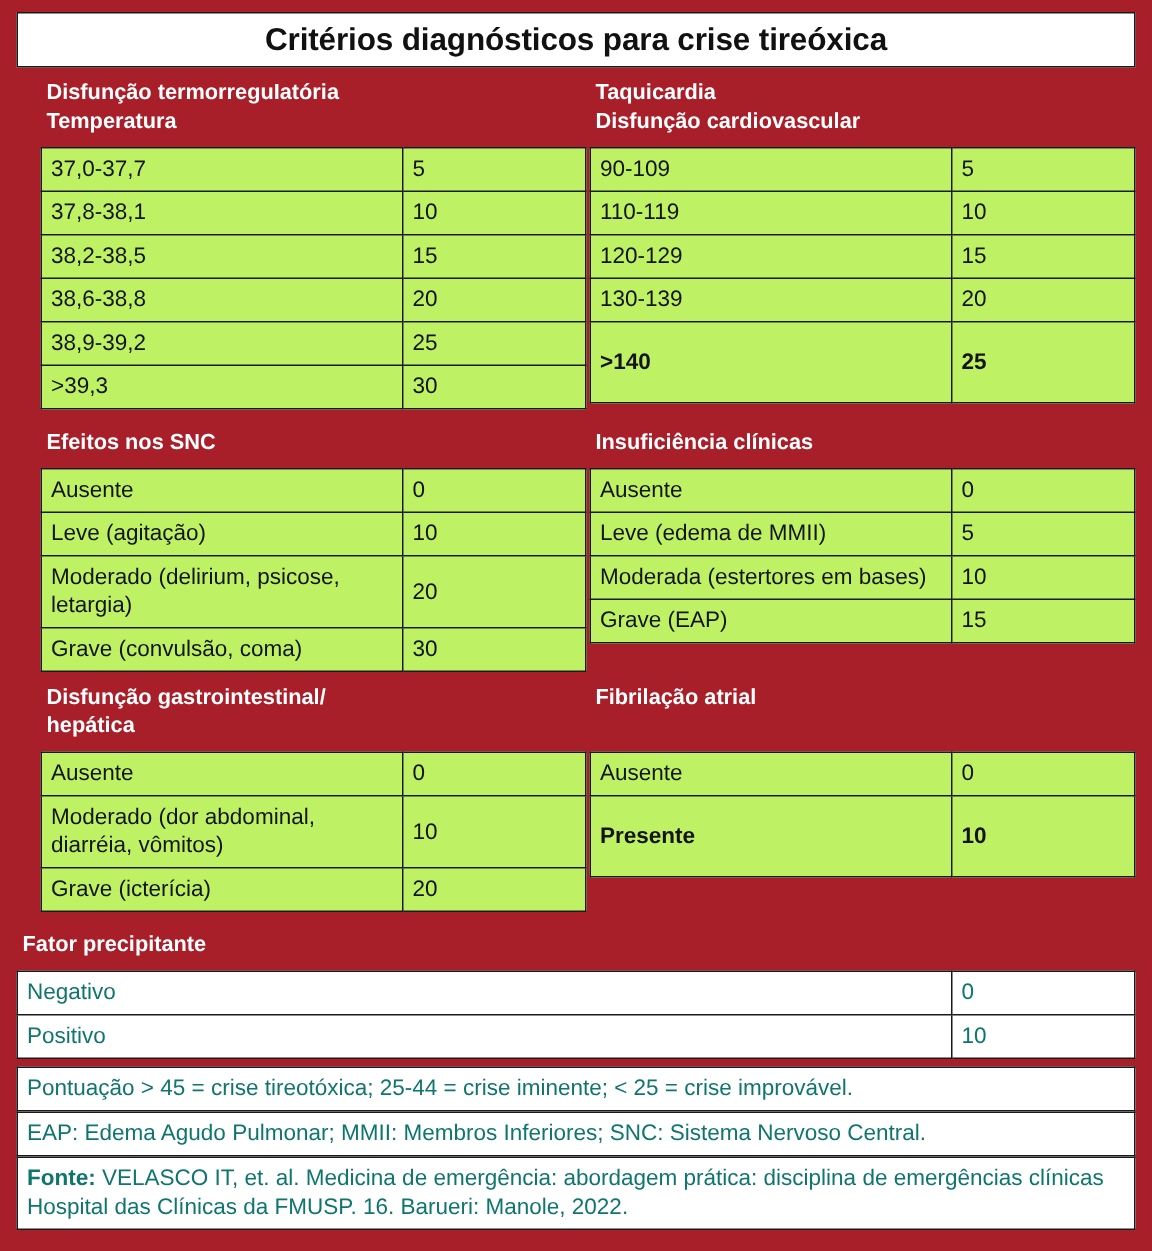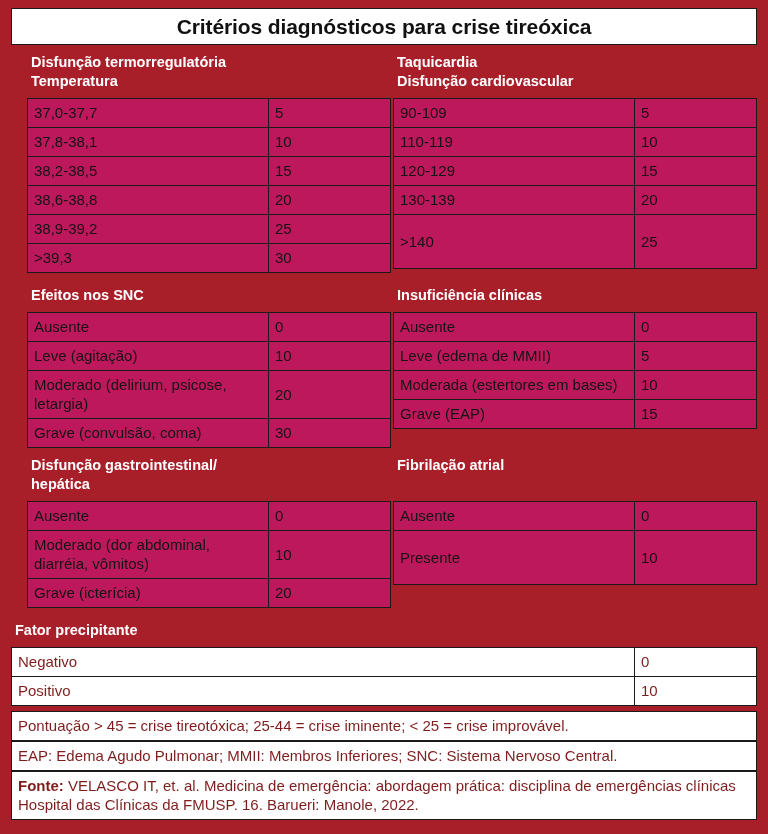--- a/index.html
+++ b/index.html
@@ -59,42 +59,42 @@
 
   
   table.grid {
     width: 100%;
     border-collapse: collapse;
     background: #ffffff;
     table-layout: fixed;
   }
   table.grid td {
     border: 1.5px solid #1a1a1a;
-    background: #be185d;
+    background: #bef264;
     color: #141414;
     font-size: 15px;
     line-height: 19px;
     padding: 4px 6px 5px 6px;
     vertical-align: middle;
   }
   td.pts { width: 122px; }
-  .tall { height: 54px; }
+  .tall { height: 54px; font-weight: bold; }
   .gap-xs { height: 5px; flex: 0 0 auto; }
 
   
   table.full {
     width: 100%;
     border-collapse: collapse;
     background: #ffffff;
     table-layout: fixed;
   }
   table.full td {
     border: 1.5px solid #1a1a1a;
     background: #ffffff;
-    color: #7f1d1d;
+    color: #0f766e;
     font-size: 15px;
     line-height: 19px;
     padding: 4px 6px 5px 6px;
     vertical-align: middle;
   }
   table.full td.pts-full { width: 122px; }
 
   .note-row td { font-size: 14.5px; padding: 5px 6px 6px 6px; }
   .src-row td  { font-size: 14.5px; line-height: 19px; padding: 7px 6px 8px 6px; }
   .src-label { font-weight: bold; }

